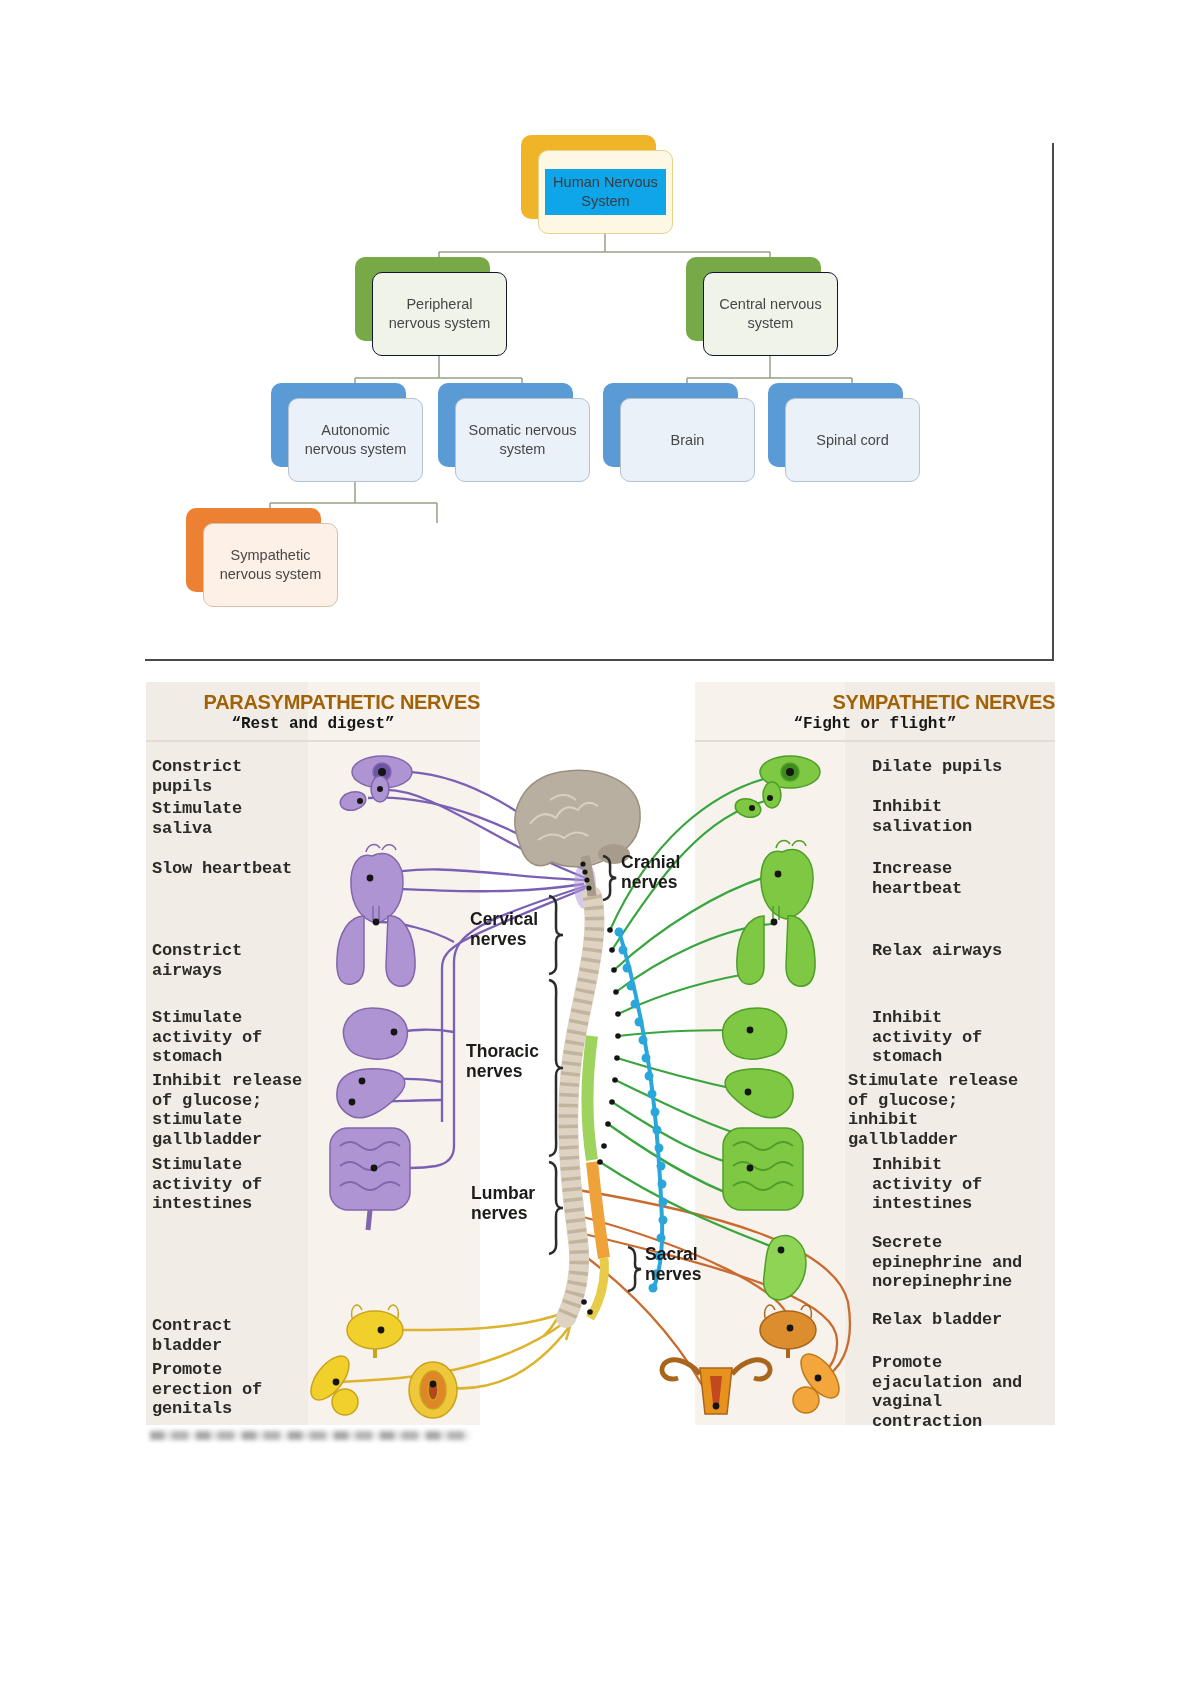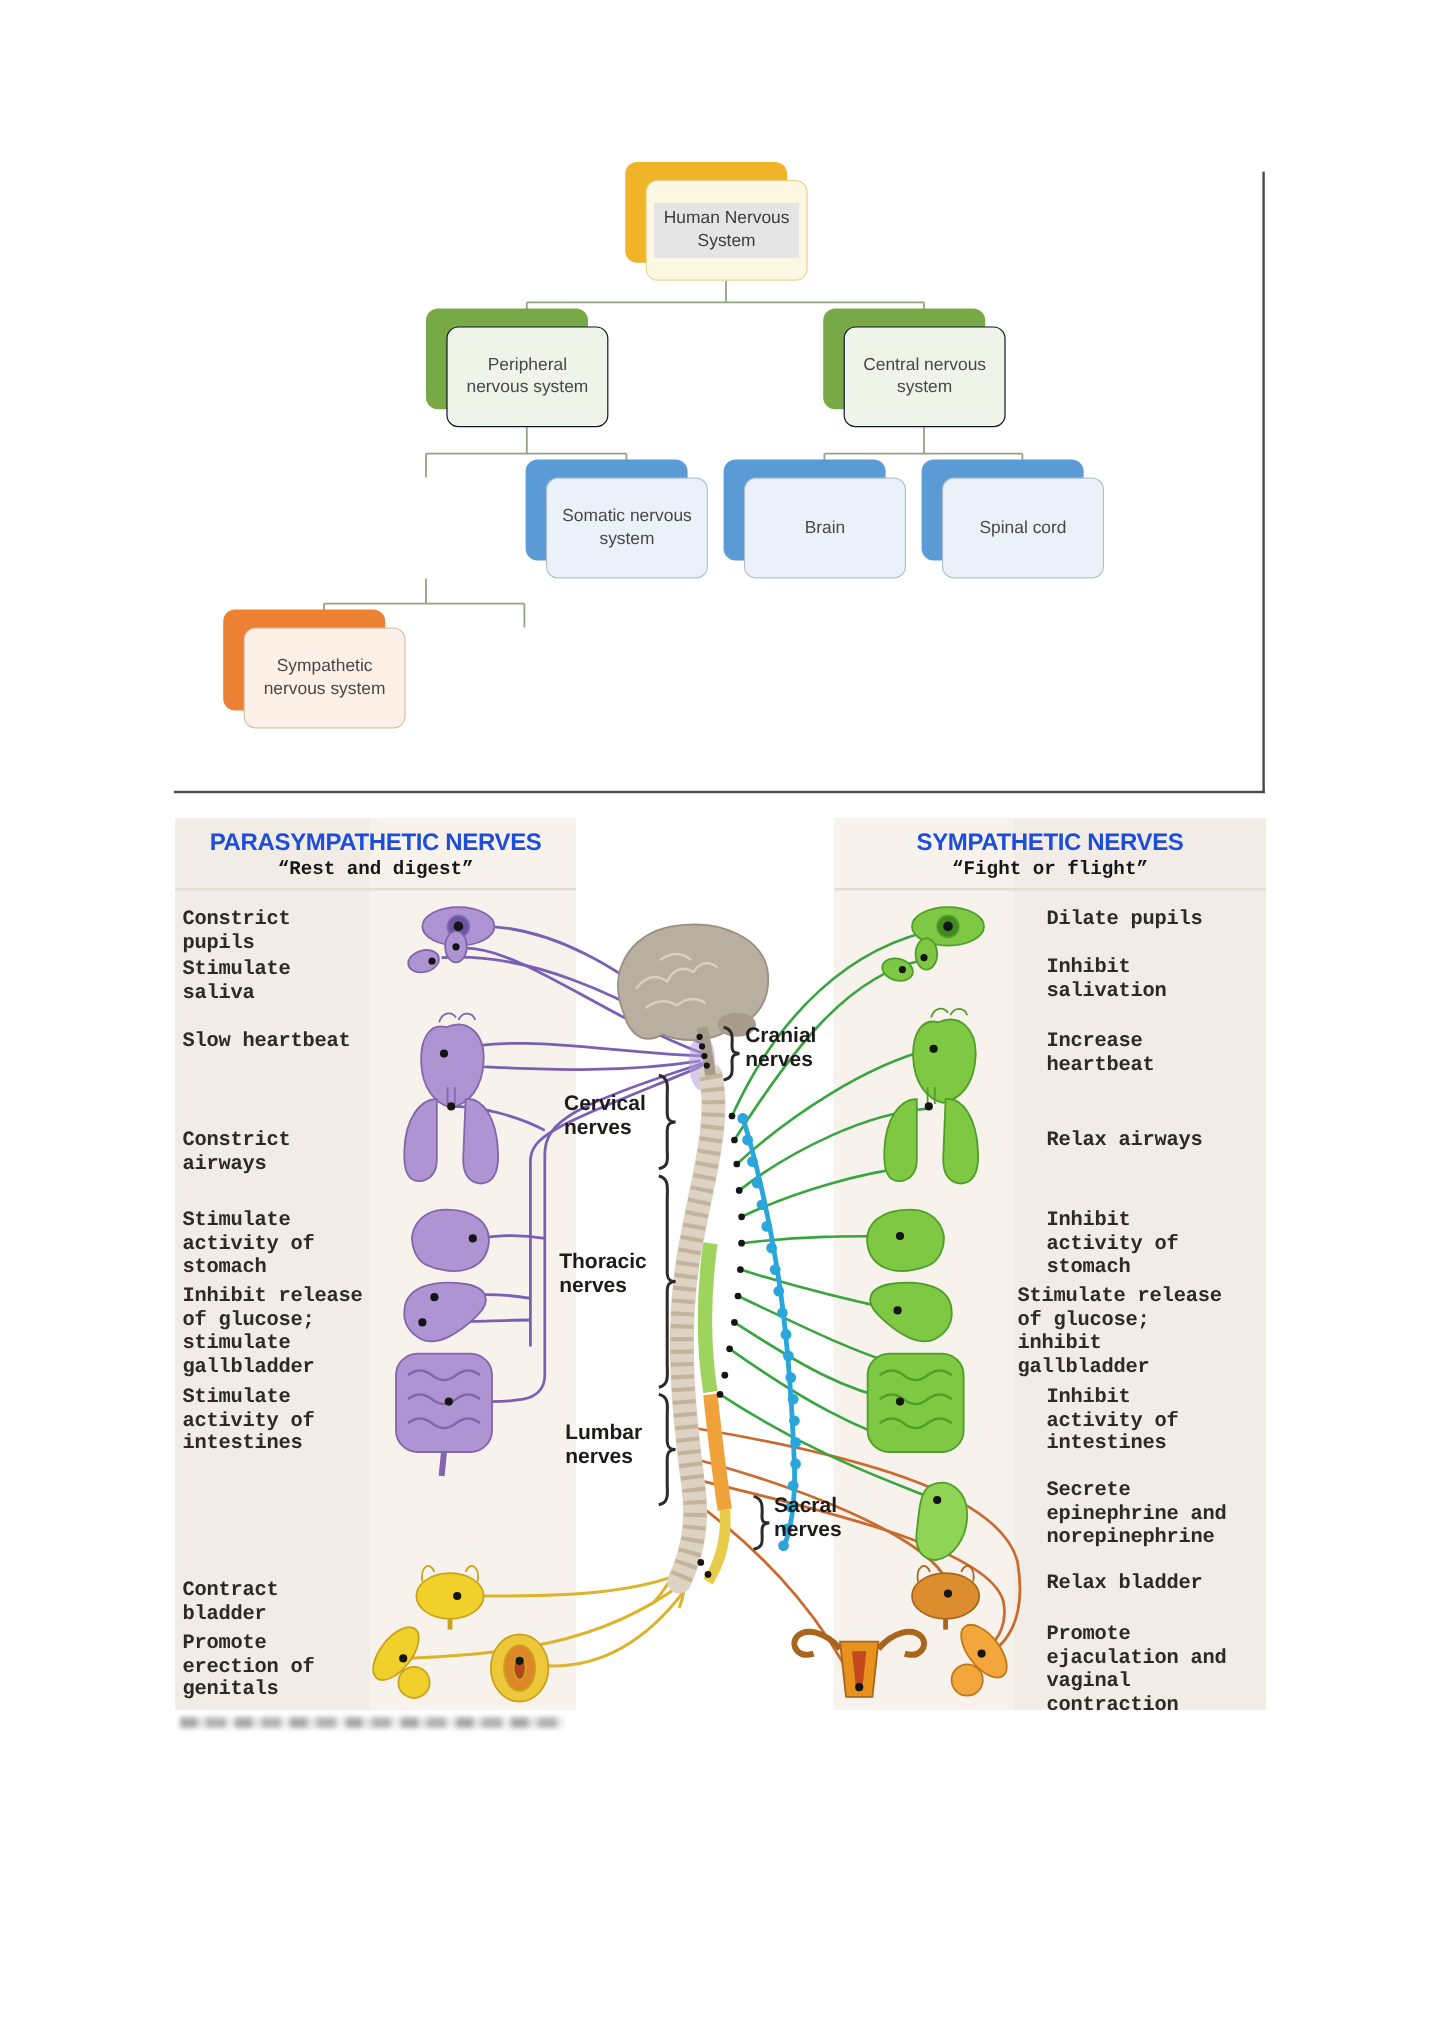--- a/index.html
+++ b/index.html
@@ -12,28 +12,28 @@
   .frame-bottom{position:absolute;left:145px;top:659px;width:909px;height:2px;background:#4a4a4a;}
   .chart-node{position:absolute;width:135px;height:84px;}
   .chart-node .shadow{position:absolute;left:-17px;top:-15px;width:135px;height:84px;border-radius:10px;}
   .chart-node .face{position:absolute;left:0;top:0;width:135px;height:84px;border-radius:10px;
       display:flex;align-items:center;justify-content:center;text-align:center;
       font-size:14.5px;color:#474747;padding:4px 6px;box-sizing:border-box;line-height:1.3;}
   .face-root{background:#fdf8e3;border:1.5px solid #e3d48e;}
   .face-green{background:#eff3e8;border:1px solid #0f172a;}
   .face-blue{background:#eaf1f8;border:1px solid #b5c1cd;}
   .face-orange{background:#fdf0e6;border:1px solid #d9c0ab;}
-  .root-hl{display:inline-block;background:#e5e5e5;color:#3c3c3c;padding:4px 2px;width:118px;}
+  .root-hl{display:inline-block;background:#0ea5e9;color:#3c3c3c;padding:4px 2px;width:118px;}
 
   
   .panel{position:absolute;top:682px;height:743px;background:#f1ece5;z-index:1;}
   .panel-inner-strip{position:absolute;top:0;height:100%;background:#f7f2ec;}
   .panel-header{position:absolute;left:0;right:0;top:0;height:60px;text-align:center;
       border-bottom:2px solid #e4ddd2;padding-top:9px;box-sizing:border-box;}
-  .panel-title{font-size:20px;font-weight:bold;color:#1d4ed8;letter-spacing:-0.3px;}
+  .panel-title{font-size:20px;font-weight:bold;color:#a16207;letter-spacing:-0.3px;text-align:right;}
   .panel-sub{font-size:16px;font-weight:bold;color:#161616;margin-top:1px;font-family:Liberation Mono, monospace;}
   .art{position:absolute;left:0;top:660px;z-index:2;}
   .dlabel{position:absolute;z-index:3;font-weight:bold;color:#2d2a26;font-size:17px;
       line-height:1.16;letter-spacing:-0.2px;font-family:Liberation Mono, monospace;}
   .slabel{position:absolute;z-index:3;font-weight:bold;color:#1d1b19;font-size:17.5px;line-height:1.12;}
   .caption-blur{position:absolute;left:150px;top:1431px;width:320px;height:9px;z-index:3;
       background:repeating-linear-gradient(90deg,#8a8a8a 0 14px,#d8d8d8 14px 22px,#9a9a9a 22px 38px,#e6e6e6 38px 46px);
       filter:blur(2px);opacity:.75;}
 </style>
 </head>
@@ -60,20 +60,24 @@
   <div class="chart-node" style="left:372px;top:272px">
     <div class="shadow" style="background:#77AA46"></div>
     <div class="face face-green">Peripheral nervous system</div>
   </div>
 
   <div class="chart-node" style="left:703px;top:272px">
     <div class="shadow" style="background:#77AA46"></div>
     <div class="face face-green">Central nervous system</div>
   </div>
 
+  <div class="chart-node" style="left:288px;top:398px">
+    <div class="shadow" style="background:#5B9BD5"></div>
+    <div class="face face-blue">Autonomic nervous system</div>
+  </div>
 
   <div class="chart-node" style="left:455px;top:398px">
     <div class="shadow" style="background:#5B9BD5"></div>
     <div class="face face-blue">Somatic nervous system</div>
   </div>
 
   <div class="chart-node" style="left:620px;top:398px">
     <div class="shadow" style="background:#5B9BD5"></div>
     <div class="face face-blue">Brain</div>
   </div>

